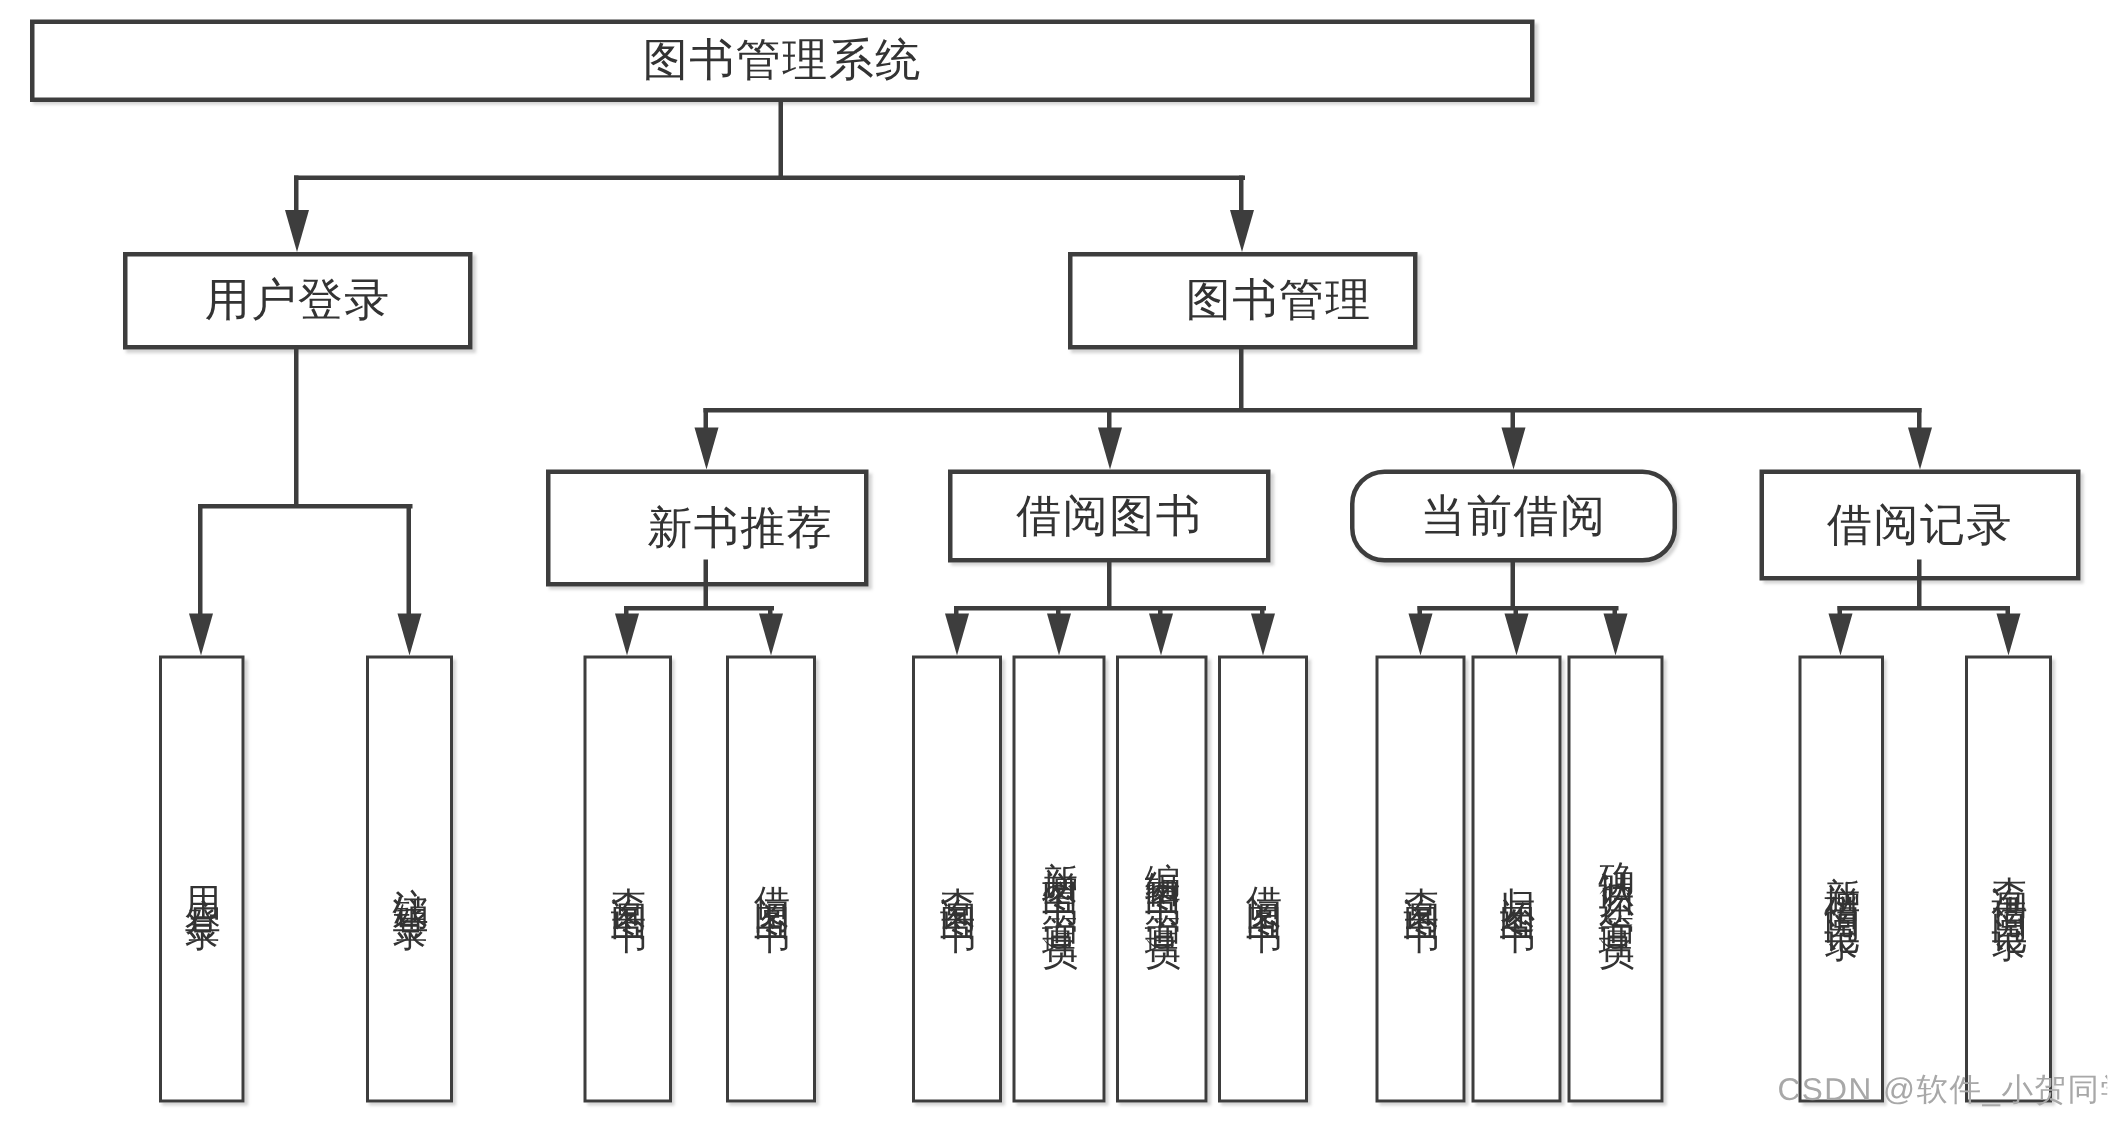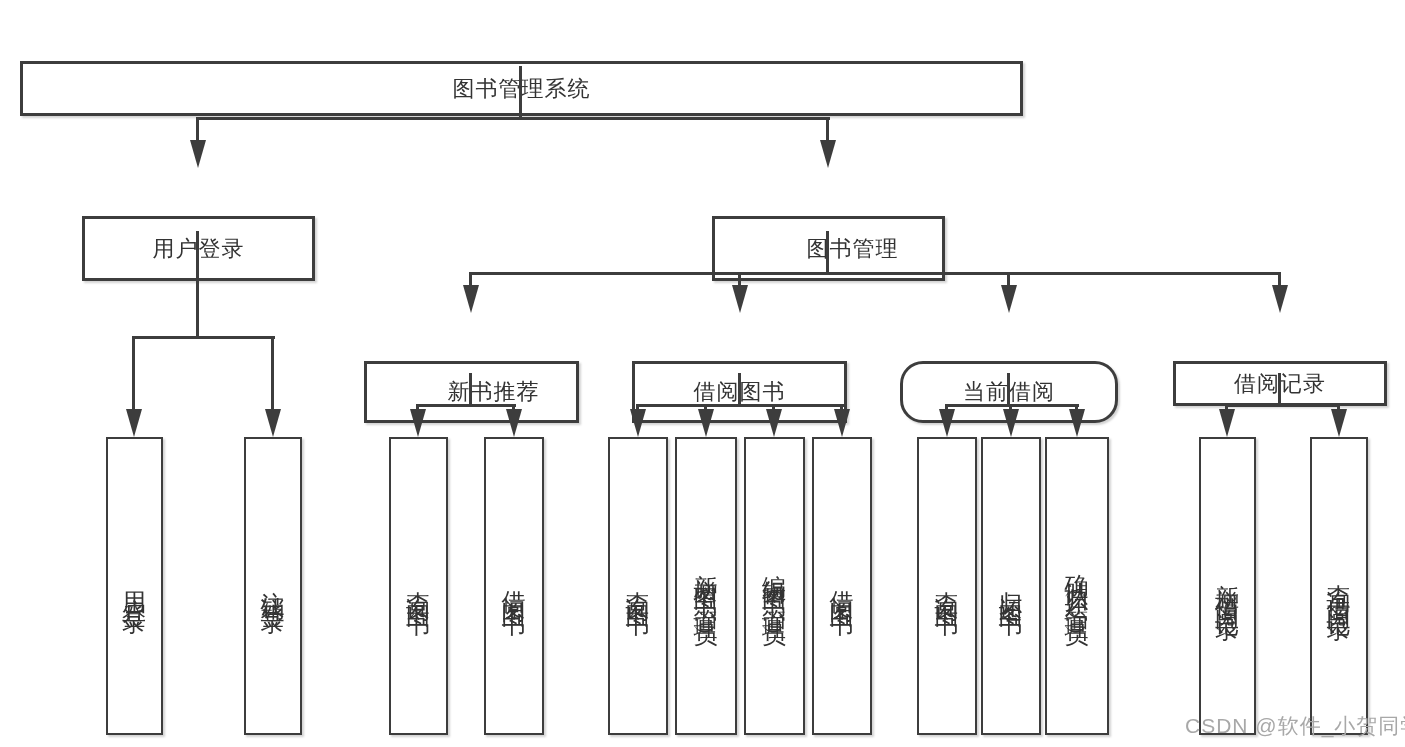--- a/index.html
+++ b/index.html
@@ -1,20 +1,20 @@
 <!DOCTYPE html>
 <html><head>
 <meta charset="utf-8">
 <style>
   html,body{margin:0;padding:0;background:#ffffff;}
   #canvas{position:relative;width:1405px;height:747px;background:#ffffff;
           font-family:"Liberation Sans",sans-serif;color:#333333;overflow:hidden;}
   .box{position:absolute;box-sizing:border-box;border:3px solid #3d3d3d;background:#fff;
-       display:flex;align-items:center;justify-content:center;font-size:22px;letter-spacing:1px;
-       box-shadow:2px 2px 2px rgba(130,130,130,0.35);margin-top:48px;}
+       display:flex;align-items:center;justify-content:center;font-size:30px;letter-spacing:1px;
+       box-shadow:2px 2px 2px rgba(130,130,130,0.35);}
   .vbox{position:absolute;box-sizing:border-box;border:2px solid #3d3d3d;background:#fff;
         display:flex;align-items:center;justify-content:center;
         writing-mode:vertical-rl;text-orientation:mixed;
         font-size:24px;letter-spacing:7px;line-height:1.05;
         box-shadow:2px 2px 2px rgba(130,130,130,0.35);}
   .hline{position:absolute;height:3px;background:#3d3d3d;}
   .vline{position:absolute;width:3px;background:#3d3d3d;}
   .arrow{position:absolute;width:0;height:0;
          border-left:8px solid transparent;border-right:8px solid transparent;
          border-top:28px solid #3d3d3d;}
@@ -49,24 +49,24 @@
   <div class="hline" style="left:469px;top:272px;width:812px;"></div>
   <div class="vline" style="left:469px;top:272px;height:15px;"></div>
   <div class="arrow" style="left:463px;top:285px;"></div>
   <div class="vline" style="left:738px;top:272px;height:15px;"></div>
   <div class="arrow" style="left:732px;top:285px;"></div>
   <div class="vline" style="left:1007px;top:272px;height:15px;"></div>
   <div class="arrow" style="left:1001px;top:285px;"></div>
   <div class="vline" style="left:1278px;top:272px;height:15px;"></div>
   <div class="arrow" style="left:1272px;top:285px;"></div>
 
-  <div class="box" style="left:364px;top:313px;width:215px;height:62px;padding-left:44px;">新书推荐</div>
+  <div class="box" style="left:364px;top:313px;width:215px;height:78px;padding-left:44px;">新书推荐</div>
   <div class="box" style="left:632px;top:313px;width:215px;height:62px;">借阅图书</div>
   <div class="box" style="left:900px;top:313px;width:218px;height:62px;border-radius:23px;">当前借阅</div>
-  <div class="box" style="left:1173px;top:313px;width:214px;height:45px;">借阅记录</div>
+  <div class="box" style="left:1173px;top:313px;width:214px;height:74px;">借阅记录</div>
 
   <div class="vline" style="left:469px;top:373px;height:33px;"></div>
   <div class="hline" style="left:416px;top:404px;width:100px;"></div>
   <div class="vline" style="left:416px;top:404px;height:8px;"></div>
   <div class="arrow" style="left:410px;top:409px;"></div>
   <div class="vline" style="left:512px;top:404px;height:8px;"></div>
   <div class="arrow" style="left:506px;top:409px;"></div>
 
   <div class="vline" style="left:738px;top:373px;height:33px;"></div>
   <div class="hline" style="left:636px;top:404px;width:208px;"></div>

